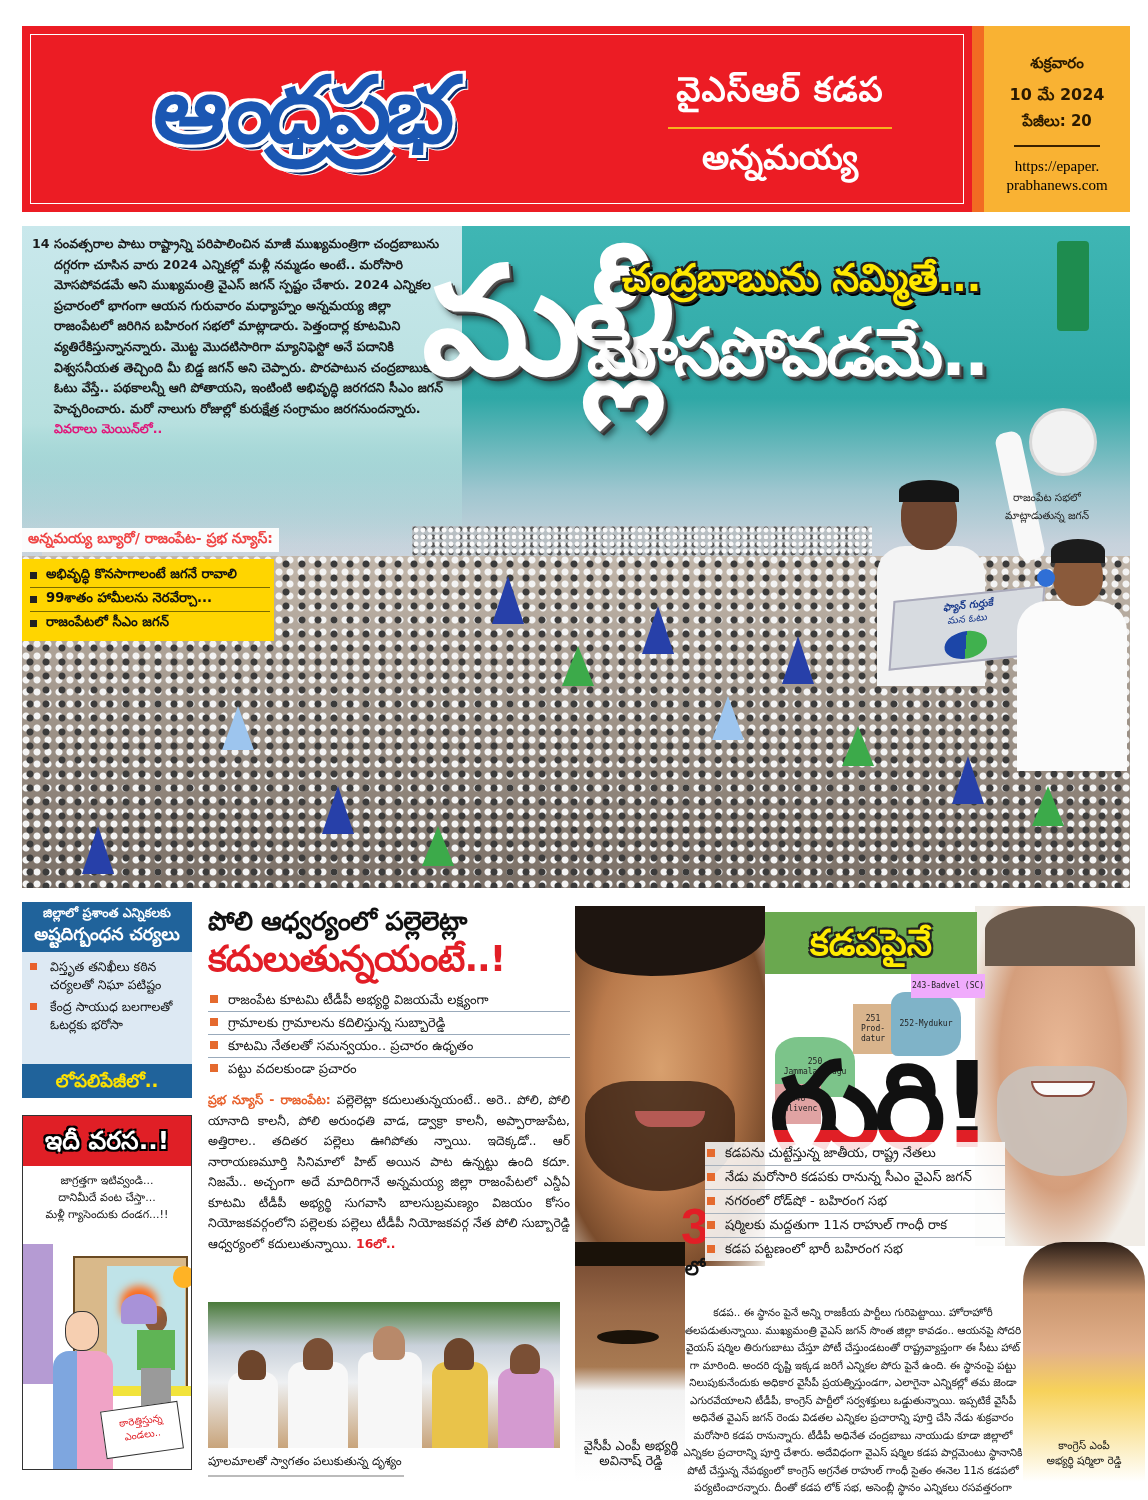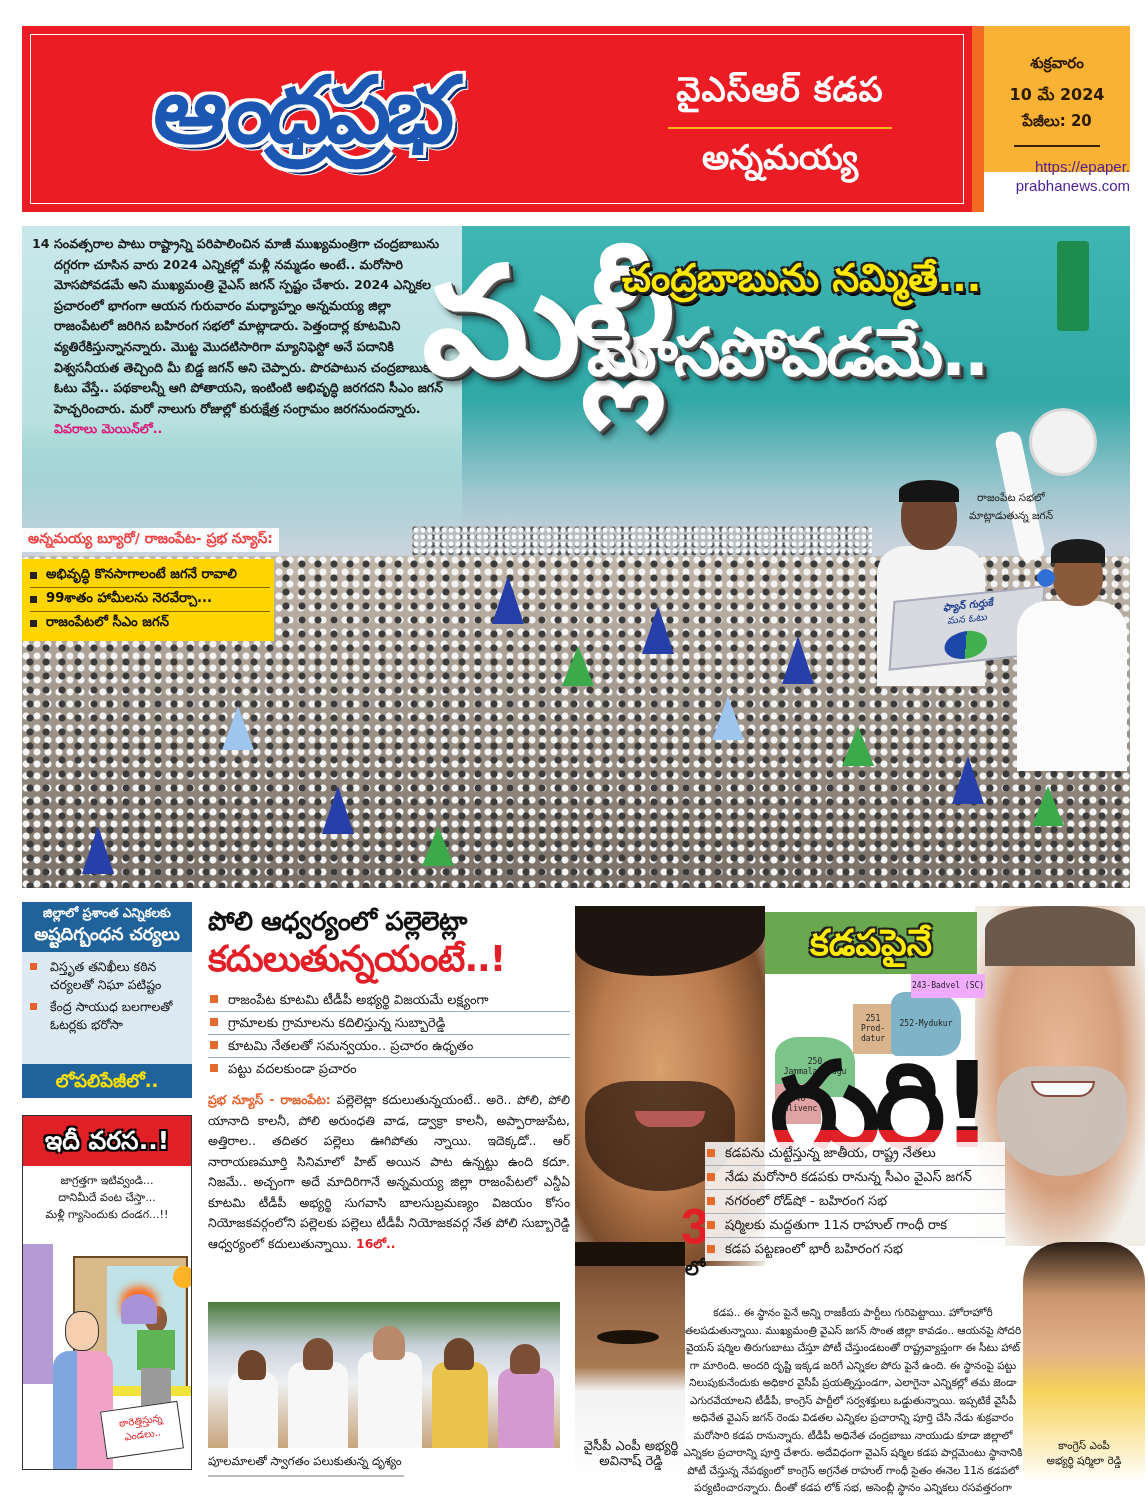--- a/index.html
+++ b/index.html
@@ -11,26 +11,26 @@
   .mast-red { position: relative; width: 950px; height: 186px; background: #ec1c24; }
   .mast-red .inner-border { position: absolute; left: 8px; top: 8px; right: 8px; bottom: 8px; border: 1.5px solid #ffffff; }
   .mast-logo { position: absolute; left: 24px; top: 30px; width: 510px; height: 130px; display: flex; align-items: center; justify-content: center; }
   .mast-logo span { font-family: "DejaVu Sans", sans-serif; font-weight: bold; font-size: 92px; color: #1b57b3; letter-spacing: -6px;
      text-shadow: 3px 3px 0 #fff, -3px -3px 0 #fff, 3px -3px 0 #fff, -3px 3px 0 #fff, 5px 5px 0 #0b2f70, 6px 6px 0 #fff; transform: skewX(-4deg); }
   .mast-edition { position: absolute; left: 628px; top: 43px; width: 260px; text-align: center; color: #fff; }
   .mast-edition .ed1 { font-size: 34px; font-weight: bold; letter-spacing: 1px; }
   .mast-edition .rule { height: 2px; background: #f7b21d; margin: 10px 18px 8px; }
   .mast-edition .ed2 { font-size: 34px; font-weight: bold; }
   .mast-orange-strip { width: 12px; height: 186px; background: #f26b22; }
-  .mast-side { width: 146px; height: 146px; background: #f9b233; text-align: center; padding-top: 28px; color: #2b1a00; }
+  .mast-side { width: 146px; height: 186px; background: #f9b233; text-align: center; padding-top: 28px; color: #2b1a00; }
   .mast-side .day { font-size: 15px; font-weight: bold; }
   .mast-side .date { font-size: 16px; font-weight: bold; margin-top: 10px; }
   .mast-side .page { font-size: 15px; font-weight: bold; margin-top: 4px; }
   .mast-side .srule { height: 2px; background: #3a2100; margin: 12px 30px 10px; }
-  .mast-side .url { font-family: Liberation Sans, sans-serif; font-size: 15px; line-height: 19px; color: #4c1d95; text-align: right; }
+  .mast-side .url { font-family: Liberation Serif, serif; font-size: 15px; line-height: 19px; color: #000000; }
 
   
   .lead { position: absolute; left: 22px; top: 226px; width: 1108px; height: 662px; overflow: hidden;
      background: linear-gradient(180deg, #3fb6b4 0%, #2fa8a6 26%, #9ec6cf 40%, #c7d2dc 48%, #d9dde4 58%, #e3e6ea 100%); }
   .lead .sky-left { position: absolute; left: 0; top: 0; width: 440px; height: 330px; background: linear-gradient(180deg, #c9e8ec 0%, #b7e0df 60%, rgba(200,226,220,0) 100%); }
   .crowd { position: absolute; left: 0; top: 330px; width: 1108px; height: 332px;
      background:
        radial-gradient(circle at 8px 8px, #3b3b3b 3px, transparent 4px) 0 0/16px 14px,
        radial-gradient(circle at 4px 4px, #f3f3f3 3px, transparent 4px) 0 0/11px 12px,
        linear-gradient(180deg, #c2b7ab 0%, #7a6f66 100%); }
@@ -53,21 +53,21 @@
   .lead-bullets li { list-style: none; font-size: 13.2px; font-weight: bold; color: #111; padding: 2px 0 3px 16px; position: relative; border-bottom: 1px solid #7a6a00; }
   .lead-bullets li:last-child { border-bottom: none; }
   .lead-bullets li::before { content: ""; position: absolute; left: 0; top: 8px; width: 7px; height: 7px; background: #222; }
 
   .head-big { position: absolute; left: 400px; top: 20px; font-size: 150px; font-weight: bold; line-height: 1; color: #ffffff;
      text-shadow: 2px 2px 0 #555, 4px 4px 0 #333, 6px 7px 6px rgba(0,0,0,0.45); letter-spacing: -8px; }
   .head-sub { position: absolute; left: 600px; top: 30px; font-size: 38px; font-weight: bold; color: #ffe800;
      text-shadow: -2px -2px 0 #222, 2px -2px 0 #222, -2px 2px 0 #222, 2px 2px 0 #222, 3px 4px 0 #000; }
   .head-main { position: absolute; left: 565px; top: 88px; font-size: 66px; font-weight: bold; color: #ffffff;
      text-shadow: 2px 2px 0 #555, 4px 4px 0 #333, 5px 6px 5px rgba(0,0,0,0.4); letter-spacing: -2px; }
-  .photo-caption { position: absolute; left: 924px; top: 262px; width: 130px; text-align: center; font-size: 10.5px; line-height: 18px; color: #222; }
+  .photo-caption { position: absolute; left: 960px; top: 262px; width: 130px; text-align: center; font-size: 10.5px; line-height: 18px; color: #222; }
 
   .speaker { position: absolute; left: 955px; top: 205px; width: 150px; height: 340px; }
   .speaker .arm { position: absolute; left: 30px; top: 0; width: 26px; height: 130px; background: #f8f8f8; border-radius: 10px; transform: rotate(-12deg); }
   .speaker .fan { position: absolute; left: 55px; top: -20px; width: 62px; height: 62px; border-radius: 50%; background: #f2f2f2; box-shadow: 0 0 0 3px #d8d8d8; }
   .speaker .sign { position: absolute; left: 80px; top: -190px; width: 32px; height: 90px; background: #1e8c4f; border-radius: 4px; }
   .speaker .head { position: absolute; left: 76px; top: 115px; width: 50px; height: 60px; border-radius: 50% 50% 45% 45%; background: #8a5a3b; }
   .speaker .hair { position: absolute; left: 74px; top: 108px; width: 54px; height: 24px; border-radius: 50% 50% 0 0; background: #1c1c1c; }
   .speaker .body { position: absolute; left: 40px; top: 170px; width: 110px; height: 170px; background: #fbfbfb; border-radius: 30px 30px 0 0; }
   .speaker .mic { position: absolute; left: 60px; top: 138px; width: 18px; height: 18px; border-radius: 50%; background: #2f6fd6; }
   .man2 { position: absolute; left: 855px; top: 258px; width: 108px; height: 200px; }

